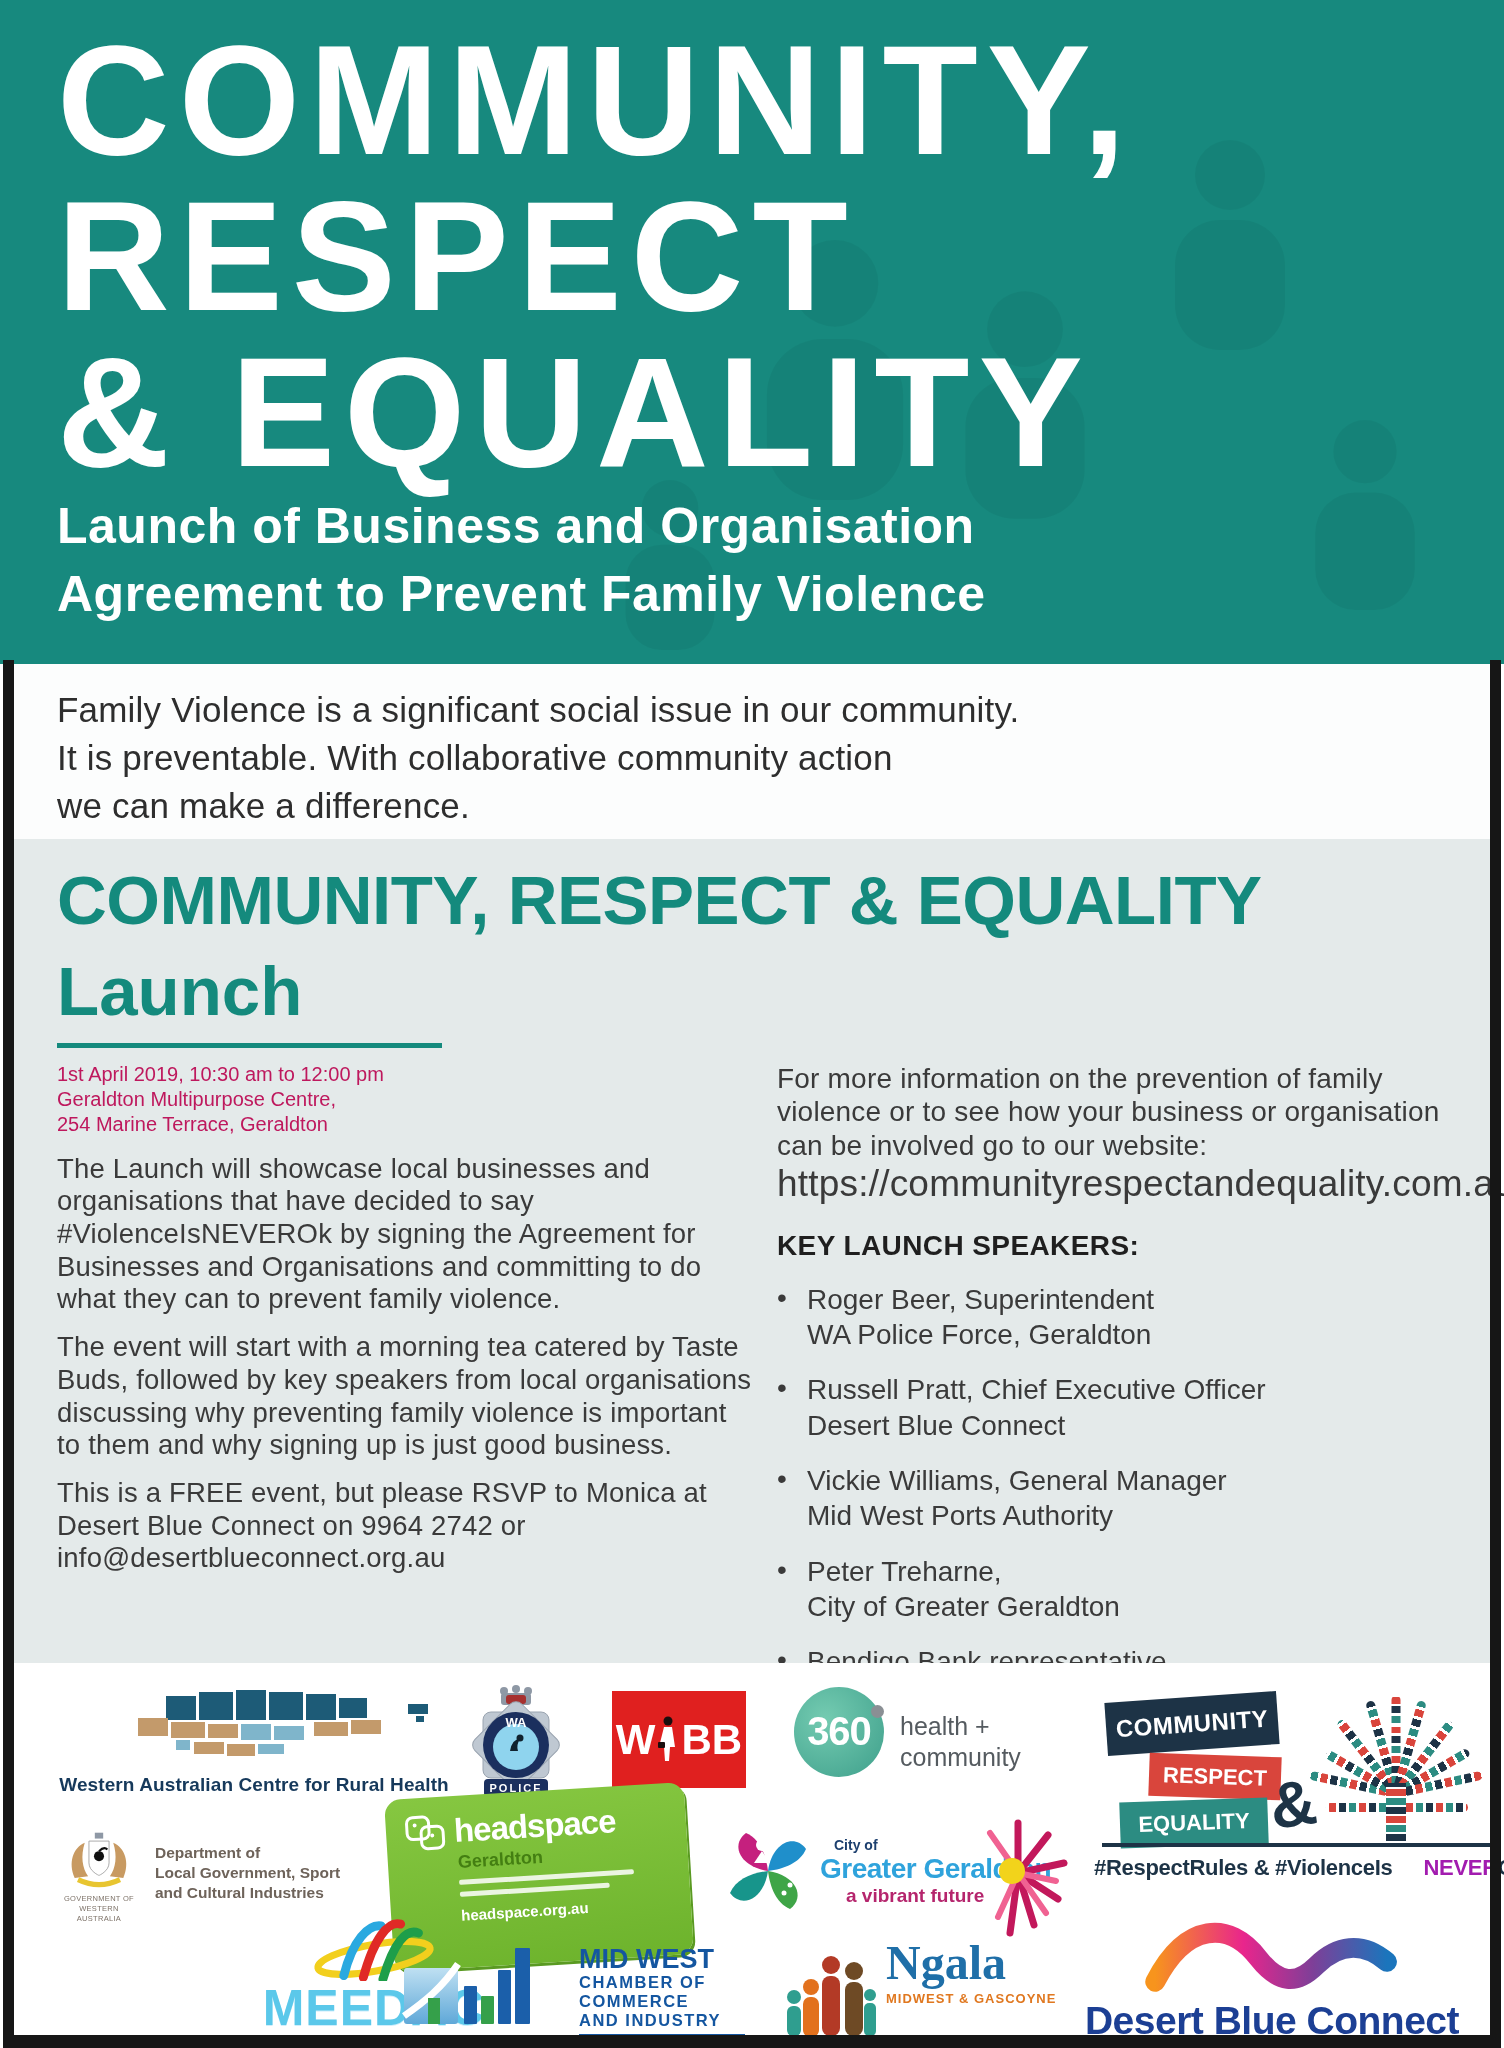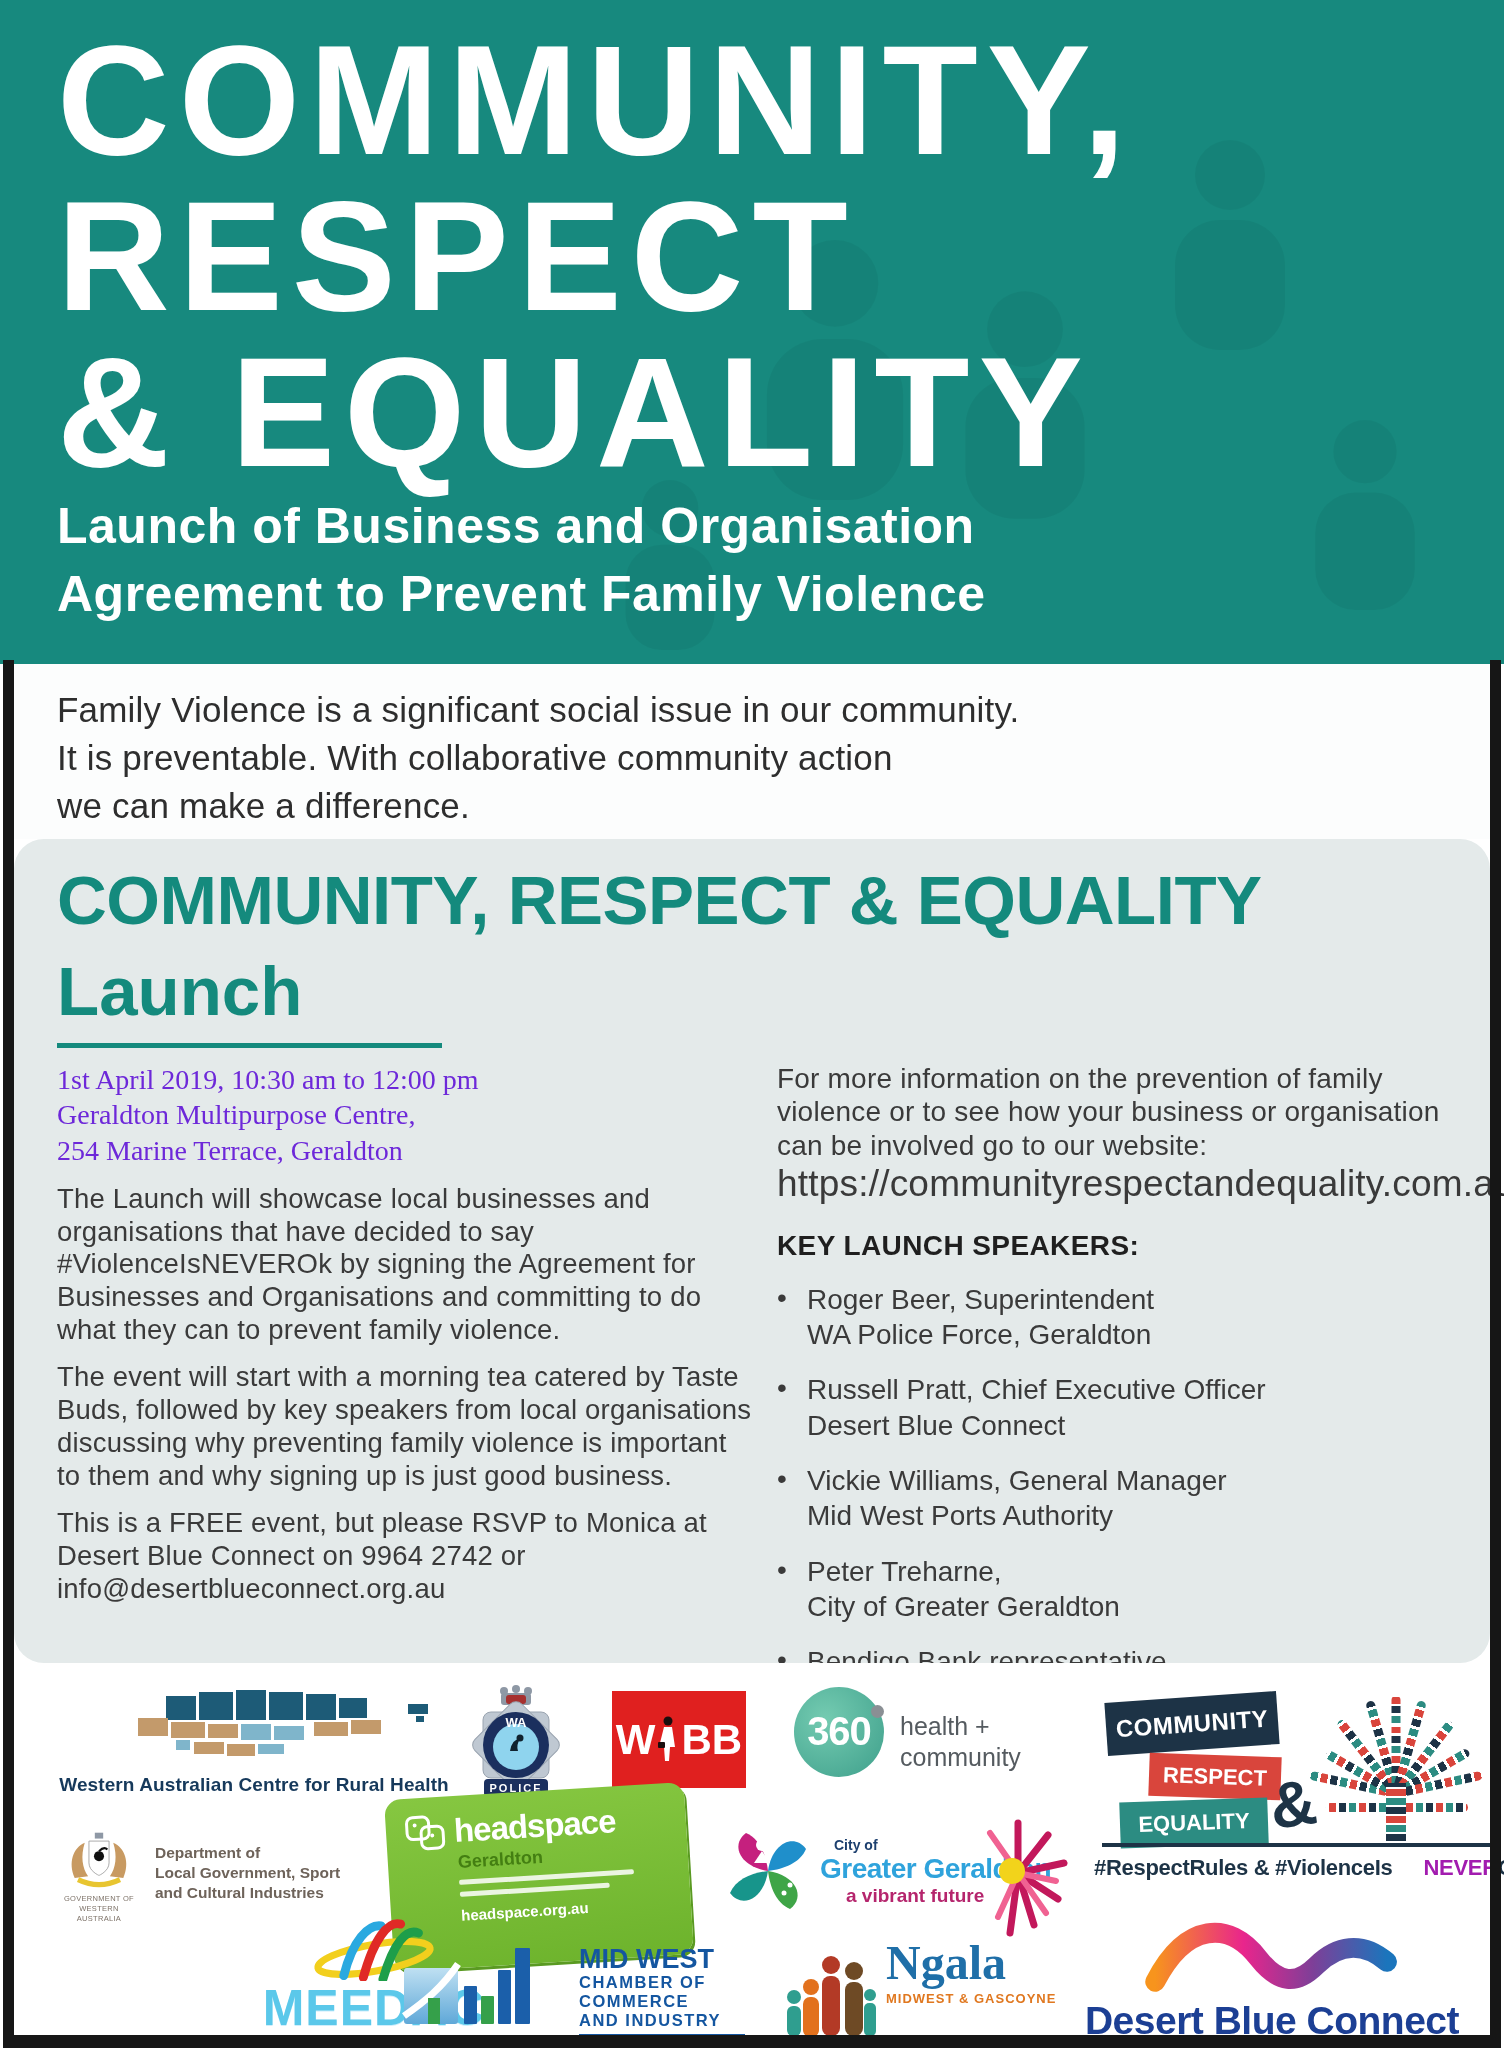--- a/index.html
+++ b/index.html
@@ -20,29 +20,29 @@
   .frame-right{right:3px;top:660px;width:11px;height:1388px;}
   .frame-bottom{left:3px;right:3px;bottom:0;height:13px;}
 
   
   .intro{position:absolute;left:14px;right:14px;top:664px;height:175px;background:#FCFDFD;
          padding:22px 0 0 43px;box-sizing:border-box;}
   .intro div{font-size:35px;line-height:1.37;color:#2E2E2E;letter-spacing:0.2px;}
 
   
   .grey{position:absolute;left:14px;right:14px;top:839px;height:824px;background:#E4EAEA;
-        padding-left:43px;box-sizing:border-box;border-radius:30px;}
+        padding-left:43px;box-sizing:border-box;}
   .h2a{margin-top:22px;font-size:69px;font-weight:700;color:#148A7D;letter-spacing:-0.5px;}
   .h2b{display:inline-block;margin-top:12px;font-size:69px;font-weight:700;color:#148A7D;
        border-bottom:5px solid #148A7D;padding:0 140px 12px 0;}
   .cols{display:flex;margin-top:14px;}
   .col-left{width:695px;}
   .col-right{width:700px;margin-left:25px;}
   .body-txt{font-size:27.5px;line-height:1.19;color:#3A3A3A;letter-spacing:0.2px;}
-  .details div{font-size:28px;line-height:1.26;color:#6d28d9;font-family:Liberation Serif, serif;}
+  .details div{font-size:20px;line-height:1.26;color:#be185d;}
   .para{margin-top:15px;}
   .spk-head{margin-top:24px;font-size:28px;font-weight:700;color:#1F1F1F;letter-spacing:0.4px;}
   .spk{display:flex;margin-top:20px;}
   .spk .bullet{width:30px;font-size:28px;color:#3A3A3A;}
   .spk .l{font-size:28px;line-height:1.26;color:#3A3A3A;}
 
   
   .logos{position:absolute;left:14px;right:14px;top:1663px;height:372px;background:#fff;z-index:10;}
   .logo{position:absolute;}
 

